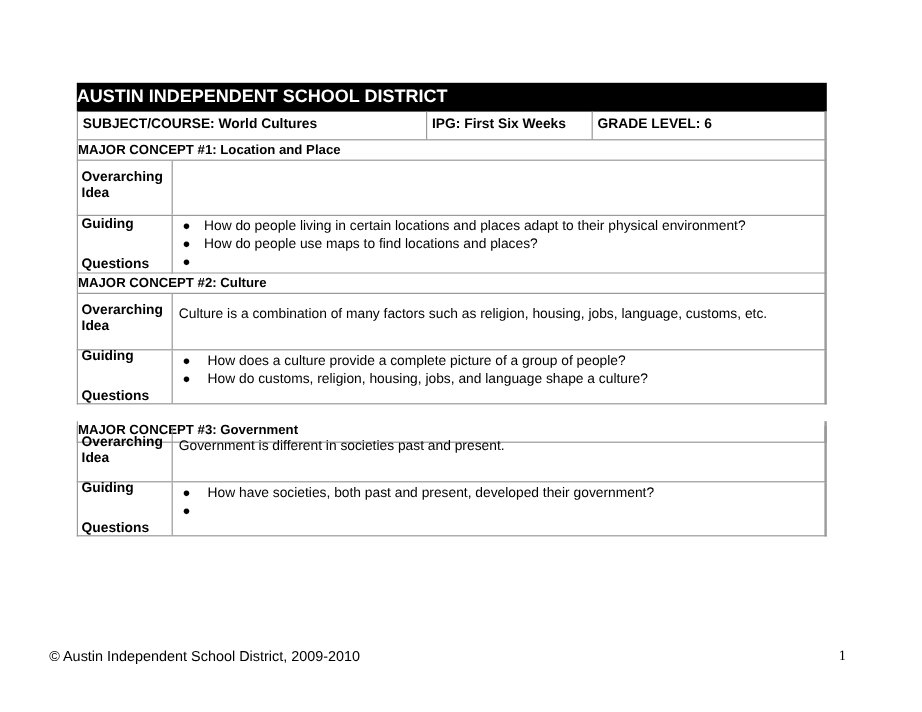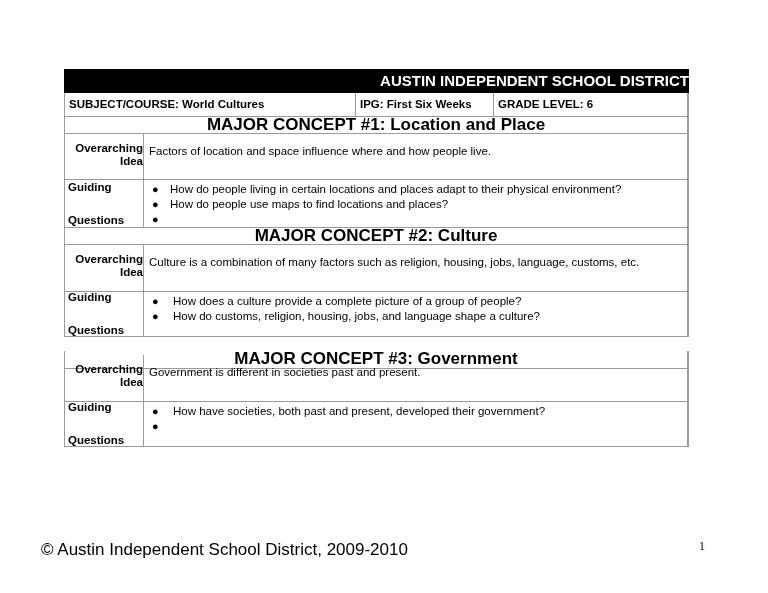--- a/index.html
+++ b/index.html
@@ -35,21 +35,21 @@
       border-left: 1px solid #9a9a9a;
       border-right: 2px solid #9a9a9a;
       border-bottom: 1px solid #9a9a9a;
     }
     .title-row {
       top: 0;
       height: 24px;
       background: #000;
       color: #fff;
       border: none;
-      text-align: right;
+      text-align: left;
       font-weight: bold;
       font-size: 15px;
       line-height: 24px;
     }
     .info-row {
       top: 24px;
       height: 24px;
       font-size: 11.5px;
       font-weight: bold;
       padding-left: 12px;
@@ -60,23 +60,23 @@
       height: 23px;
       line-height: 22px;
       padding-left: 4px;
       box-sizing: border-box;
     }
     .info-cell.c1 { left: 0; width: 291px; border-right: 1px solid #9a9a9a; }
     .info-cell.c2 { left: 291px; width: 138px; border-right: 1px solid #9a9a9a; }
     .info-cell.c3 { left: 429px; width: 190px; }
     .concept-row {
       height: 17px;
-      font-size: 17px;
-      font-weight: bold;
-      text-align: center;
+      font-size: 11px;
+      font-weight: bold;
+      text-align: left;
       line-height: 16px;
     }
     .idea-row, .q-row {
       font-size: 11.5px;
     }
     .label-cell {
       position: absolute;
       left: 0;
       top: 0;
       bottom: 0;
@@ -89,21 +89,21 @@
     }
     .content-cell {
       position: absolute;
       left: 79px;
       right: 0;
       top: 0;
       bottom: 0;
       padding-left: 5px;
       line-height: 14px;
     }
-    .idea-row .label-cell { padding-top: 8px; text-align: right; }
+    .idea-row .label-cell { padding-top: 8px; }
     .idea-row .content-cell { padding-top: 10px; }
     .q-row .label-cell { display: flex; flex-direction: column; justify-content: center; gap: 20px; }
     .q-list {
       list-style: none;
       margin: 0;
       padding: 0;
     }
     .q-list li {
       position: relative;
       padding-left: 21px;
@@ -113,21 +113,21 @@
     .q-list li .bullet {
       position: absolute;
       left: 3px;
       top: 0;
       font-size: 11px;
     }
     .footer {
       position: absolute;
       left: 41px;
       top: 540px;
-      font-size: 17px;
+      font-size: 12px;
     }
     .page-num {
       position: absolute;
       left: 699px;
       top: 539px;
       font-family: "Liberation Serif", serif;
       font-size: 12px;
     }
   </style>
 </head>
@@ -143,21 +143,20 @@
       <div class="info-cell c2">IPG: First Six Weeks</div>
       <div class="info-cell c3">GRADE LEVEL:  6</div>
     </div>
 
     <div class="row concept-row" style="top:48px;">MAJOR CONCEPT #1: Location and Place</div>
     <div class="row idea-row" style="top:65px; height:46px;">
       <div class="label-cell">
         <div>Overarching</div>
         <div>Idea</div>
       </div>
-      <div class="content-cell">Factors of location and space influence where and how people live.</div>
     </div>
     <div class="row q-row" style="top:111px; height:48px; border-bottom:none;">
       <div class="label-cell">
         <div>Guiding</div>
         <div>Questions</div>
       </div>
       <div class="content-cell" style="padding-top:2px;">
         <ul class="q-list">
           <li><span class="bullet">●</span><span>How do people living in certain locations and places adapt to their physical environment?</span></li>
           <li><span class="bullet">●</span><span>How do people use maps to find locations and places?</span></li>

